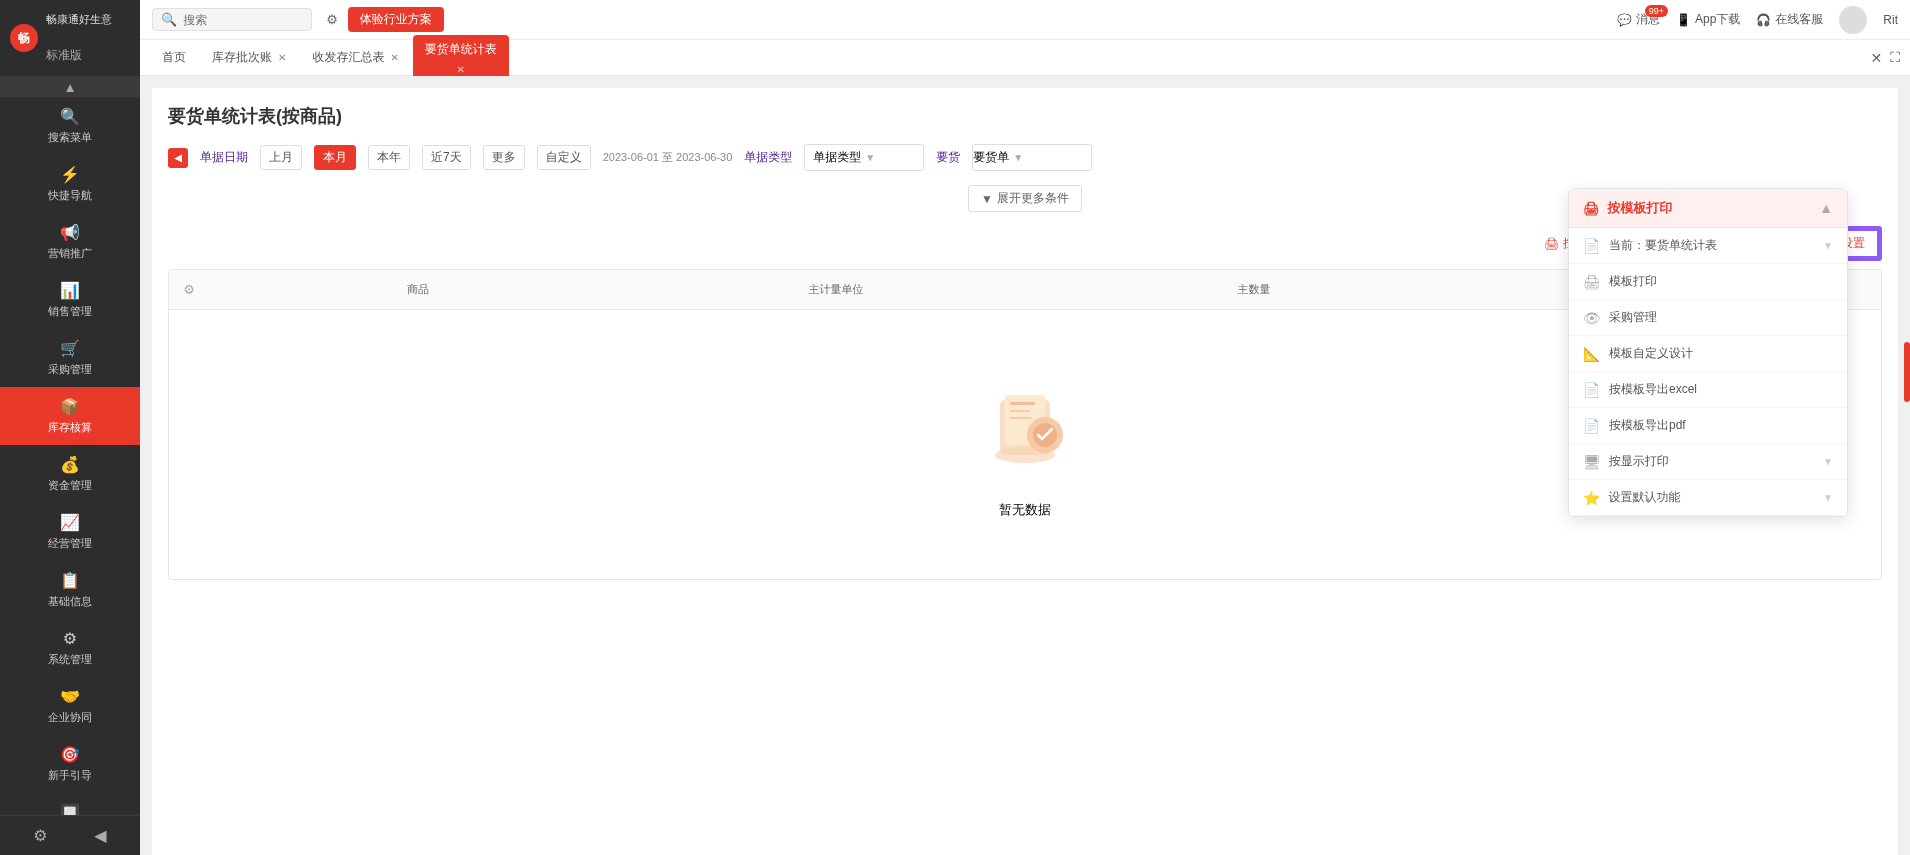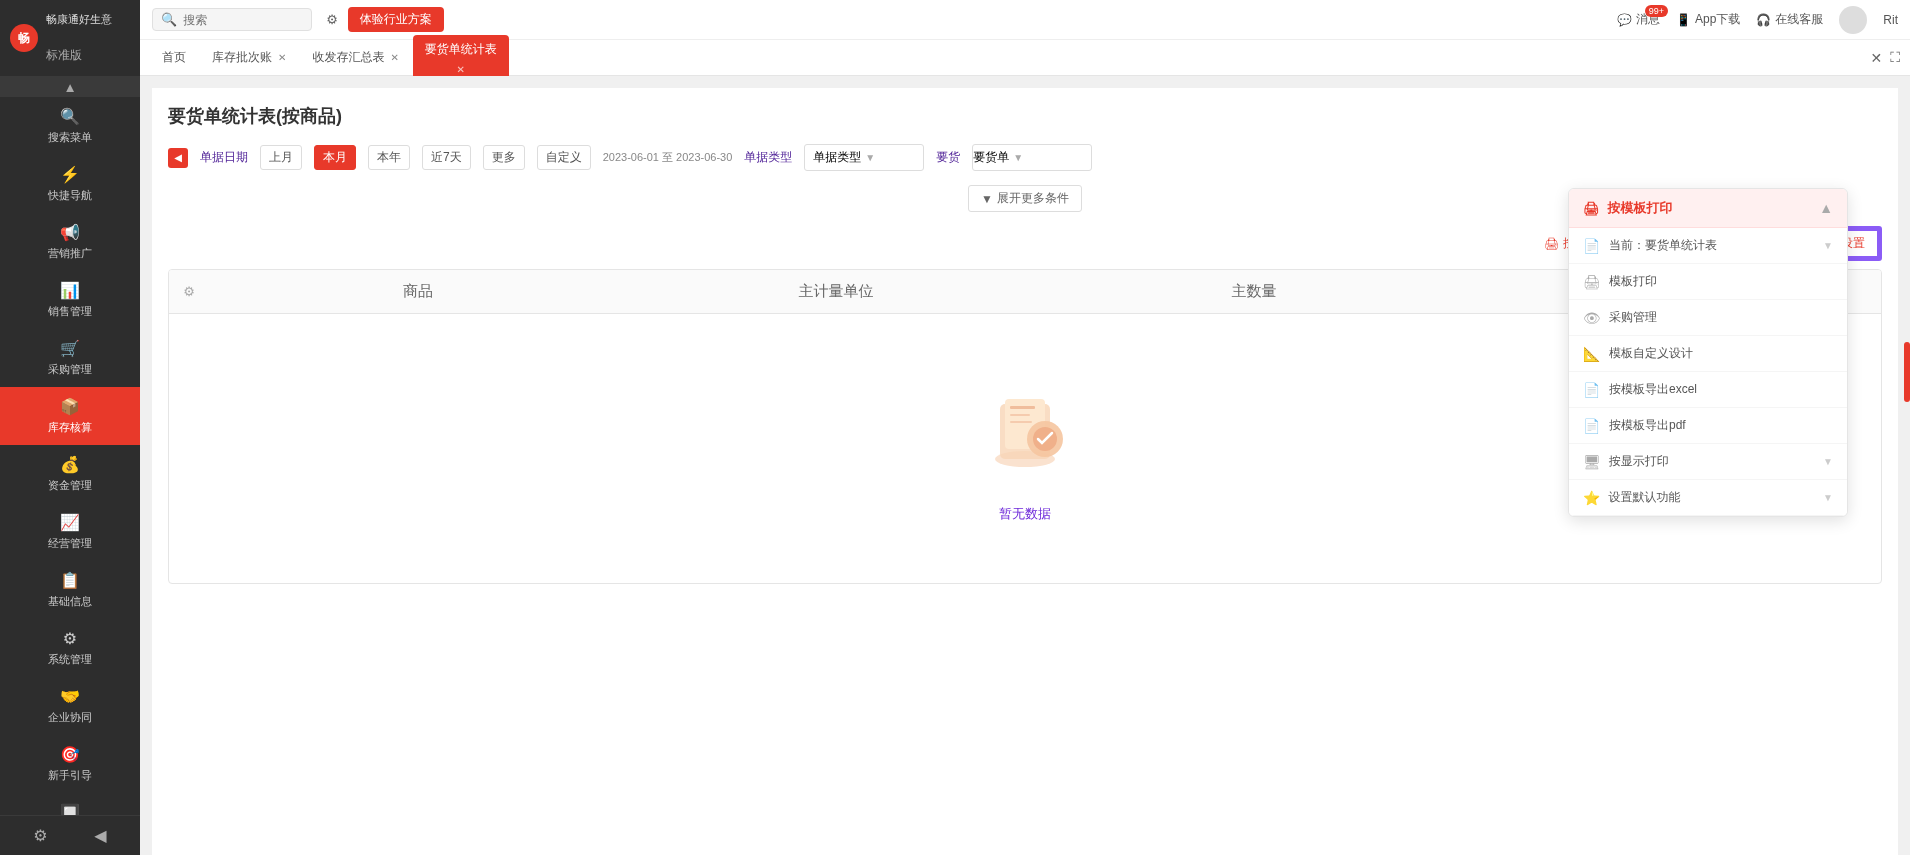--- a/index.html
+++ b/index.html
@@ -65,27 +65,27 @@
     .action-bar { display: flex; align-items: center; justify-content: flex-end; gap: 8px; padding: 8px 0; }
     .btn-print { display: flex; align-items: center; gap: 4px; color: #e8392a; font-size: 12px; cursor: pointer; border: none; background: none; }
     .btn-export { display: flex; align-items: center; gap: 4px; color: #666; font-size: 12px; cursor: pointer; border: none; background: none; }
     .btn-refresh { display: flex; align-items: center; gap: 4px; color: #666; font-size: 12px; cursor: pointer; border: none; background: none; }
     .btn-query { background: #e8392a; color: white; padding: 5px 16px; border: none; border-radius: 3px; font-size: 12px; cursor: pointer; }
     .btn-settings { border: 5px solid #8b5cf6; color: #e8392a; padding: 4px 12px; border-radius: 3px; font-size: 12px; cursor: pointer; background: white; }
 
     
     .table-container { border: 1px solid #e5e5e5; border-radius: 4px; overflow: hidden; }
     .table-header { display: flex; align-items: center; background: #fafafa; border-bottom: 1px solid #e5e5e5; padding: 8px 0; }
-    .th { flex: 1; text-align: center; font-size: 15px; color: #666; font-weight: normal; padding: 4px 8px; }
+    .th { flex: 1; text-align: center; font-size: 11px; color: #666; font-weight: normal; padding: 4px 8px; }
     .th-gear { width: 40px; flex: none; display: flex; align-items: center; justify-content: center; color: #aaa; cursor: pointer; }
 
     
     .empty-state { display: flex; flex-direction: column; align-items: center; justify-content: center; padding: 60px 0; }
     .empty-icon { font-size: 80px; margin-bottom: 12px; }
-    .empty-text { color: #6d28d9; font-size: 13px; }
+    .empty-text { color: #000000; font-size: 13px; }
     .dropdown-menu { position: absolute; top: 100px; right: 50px; background: white; border: 1px solid #e5e5e5; border-radius: 6px; box-shadow: 0 4px 16px rgba(0,0,0,0.12); z-index: 1000; min-width: 280px; overflow: hidden; }
     .dropdown-header { display: flex; align-items: center; justify-content: space-between; padding: 10px 14px; background: #fff0f0; border-bottom: 1px solid #fdd; }
     .dropdown-header-title { display: flex; align-items: center; gap: 8px; font-size: 13px; color: #e8392a; font-weight: bold; }
     .dropdown-close { color: #aaa; cursor: pointer; font-size: 14px; }
     .dropdown-item { display: flex; align-items: center; gap: 8px; padding: 9px 14px; cursor: pointer; color: #555; font-size: 12px; border-bottom: 1px solid #f5f5f5; }
     .dropdown-item-icon { color: #aaa; font-size: 14px; width: 18px; text-align: center; }
     .dropdown-item-text { flex: 1; }
     .dropdown-item-arrow { color: #ccc; font-size: 10px; }
     .dropdown-subheader { display: flex; align-items: center; gap: 8px; padding: 9px 14px; cursor: pointer; color: #555; font-size: 12px; border-bottom: 1px solid #f5f5f5; background: white; }
     .dropdown-subheader-icon { color: #aaa; font-size: 14px; }

